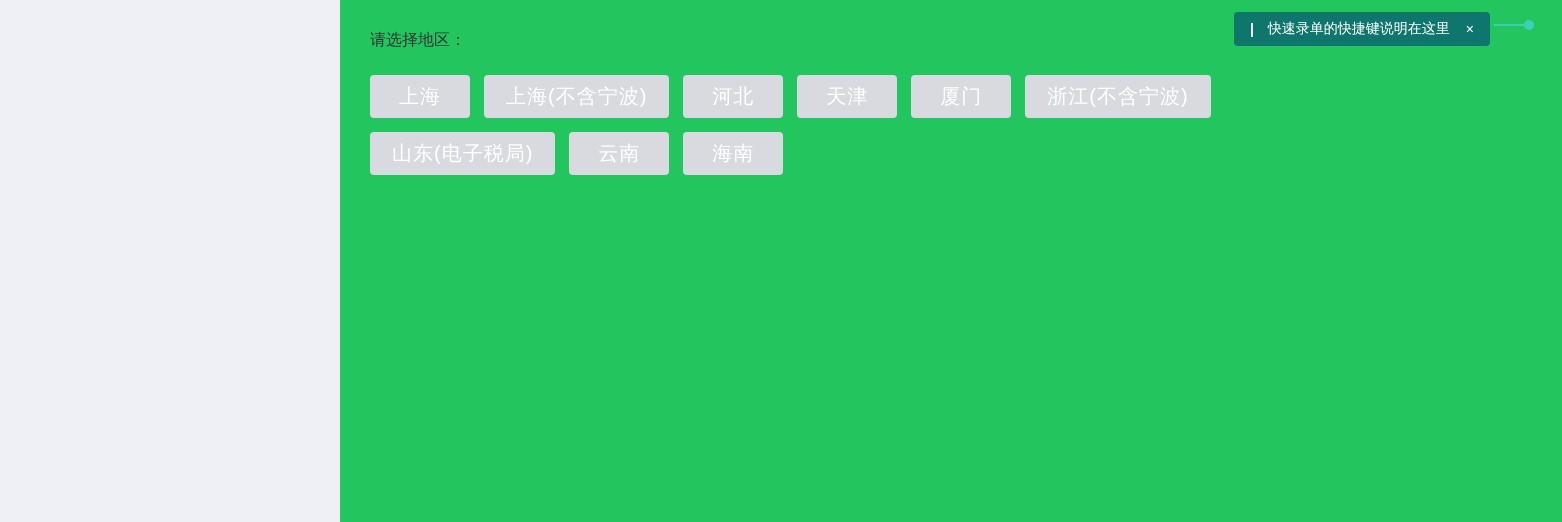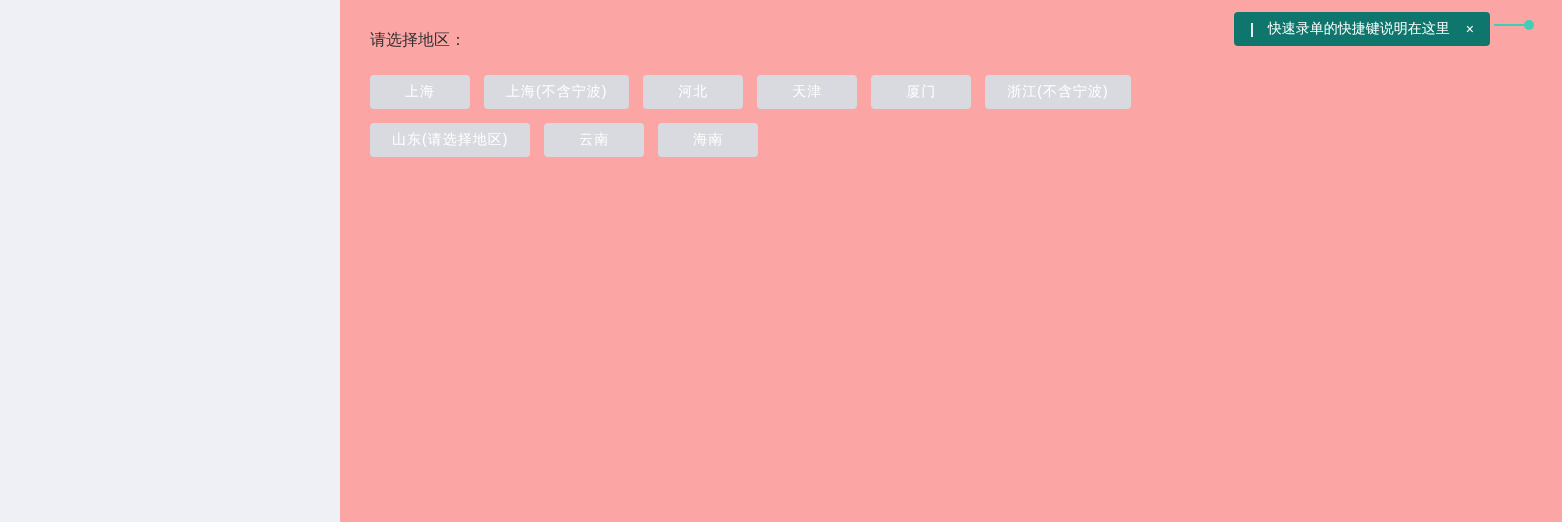--- a/index.html
+++ b/index.html
@@ -25,21 +25,21 @@
       height: 522px;
       background: #eef0f6;
     }
 
     .main-content {
       position: absolute;
       left: 340px;
       top: 0;
       width: 1222px;
       height: 522px;
-      background: #fca5a5;
+      background: #22c55e;
       padding: 30px 30px;
     }
 
     .page-title {
       font-size: 16px;
       color: #333;
       margin-bottom: 24px;
       font-weight: normal;
     }
 
@@ -48,21 +48,21 @@
       flex-wrap: wrap;
       gap: 14px;
       margin-bottom: 14px;
     }
 
     .region-btn {
       background: #d8dadf;
       border: none;
       border-radius: 4px;
       color: #fff;
-      font-size: 14px;
+      font-size: 20px;
       padding: 8px 22px;
       cursor: pointer;
       min-width: 100px;
       text-align: center;
       letter-spacing: 1px;
     }
 
     
     .tooltip-banner {
       position: absolute;
@@ -131,21 +131,21 @@
   <button class="region-btn">上海</button>
       <button class="region-btn">上海(不含宁波)</button>
       <button class="region-btn">河北</button>
       <button class="region-btn">天津</button>
       <button class="region-btn">厦门</button>
       <button class="region-btn">浙江(不含宁波)</button>
     </div>
 
   <div class="region-buttons-row">
 
-  <button class="region-btn">山东(请选择地区)</button>
+  <button class="region-btn">山东(电子税局)</button>
       <button class="region-btn">云南</button>
       <button class="region-btn">海南</button>
     </div>
 </div>
 
 <div class="tooltip-banner">
   <span>快速录单的快捷键说明在这里</span>
   <span class="tooltip-close">×</span>
 </div>
 

